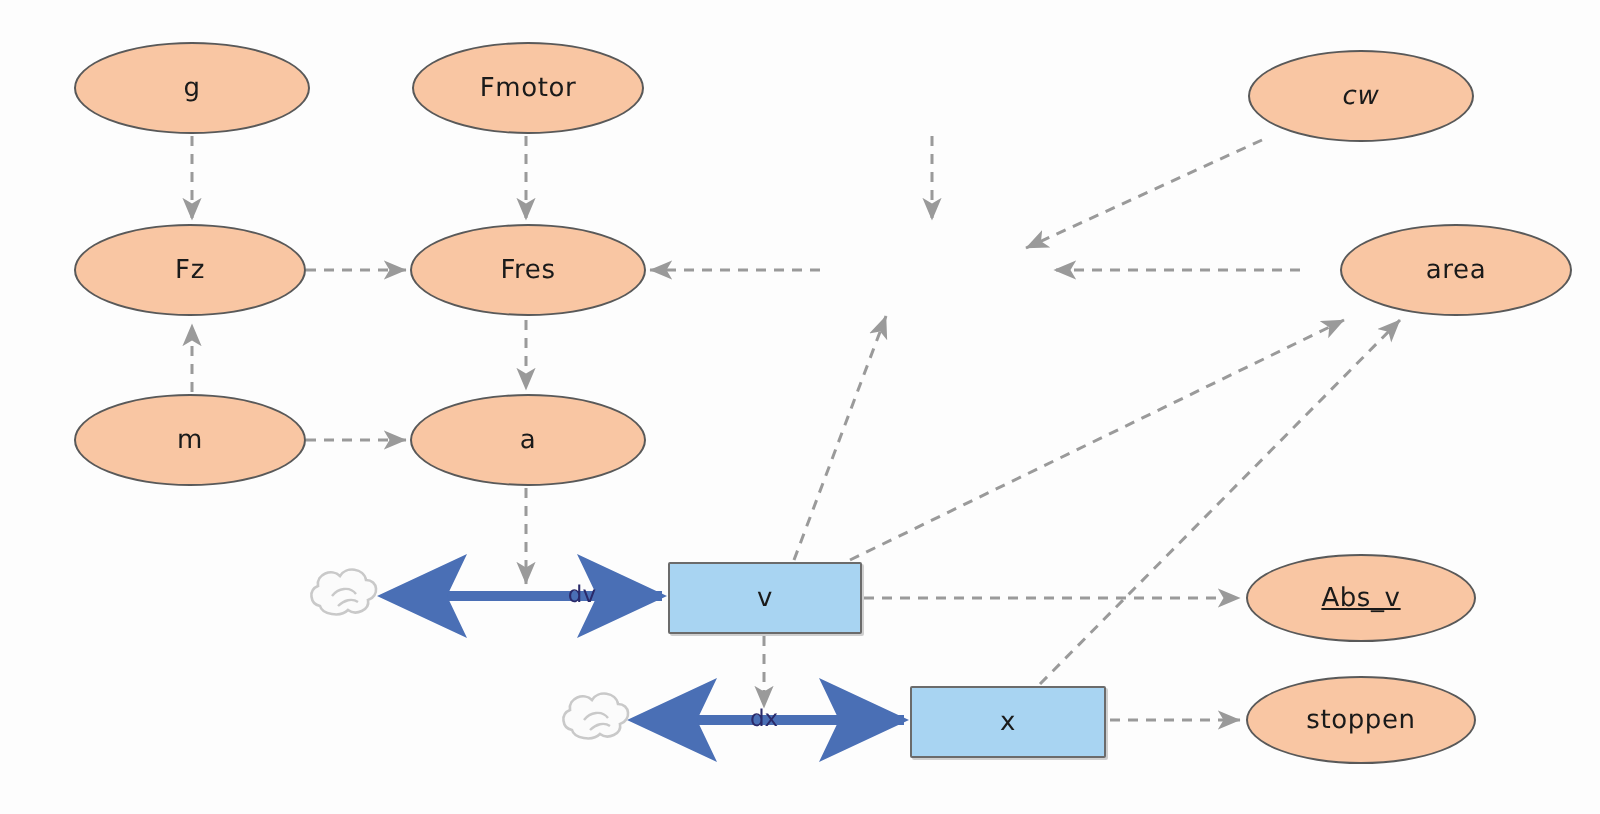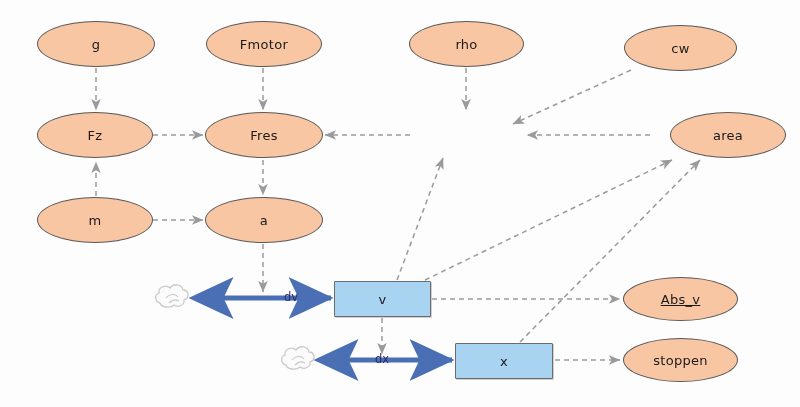--- a/index.html
+++ b/index.html
@@ -125,25 +125,22 @@
   </svg>
 
   <div class="node ellipse" style="left:37px; top:21px; width:118px; height:46px;">
     <span>g</span>
   </div>
 
   <div class="node ellipse" style="left:206px; top:21px; width:116px; height:46px;">
     <span>Fmotor</span>
   </div>
 
-  <div class="node ellipse" style="left:409px; top:21px; width:115px; height:46px;">
-    <span>rho</span>
-  </div>
 
-  <div class="node ellipse" style="left:624px; top:25px; width:113px; height:46px;">
+  <div class="node ellipse" style="left:624px; top:25px; width:113px; height:46px;font-style:italic;">
     <span>cw</span>
   </div>
 
   <div class="node ellipse" style="left:37px; top:112px; width:116px; height:46px;">
     <span>Fz</span>
   </div>
 
   <div class="node ellipse" style="left:205px; top:112px; width:118px; height:46px;">
     <span>Fres</span>
   </div>

